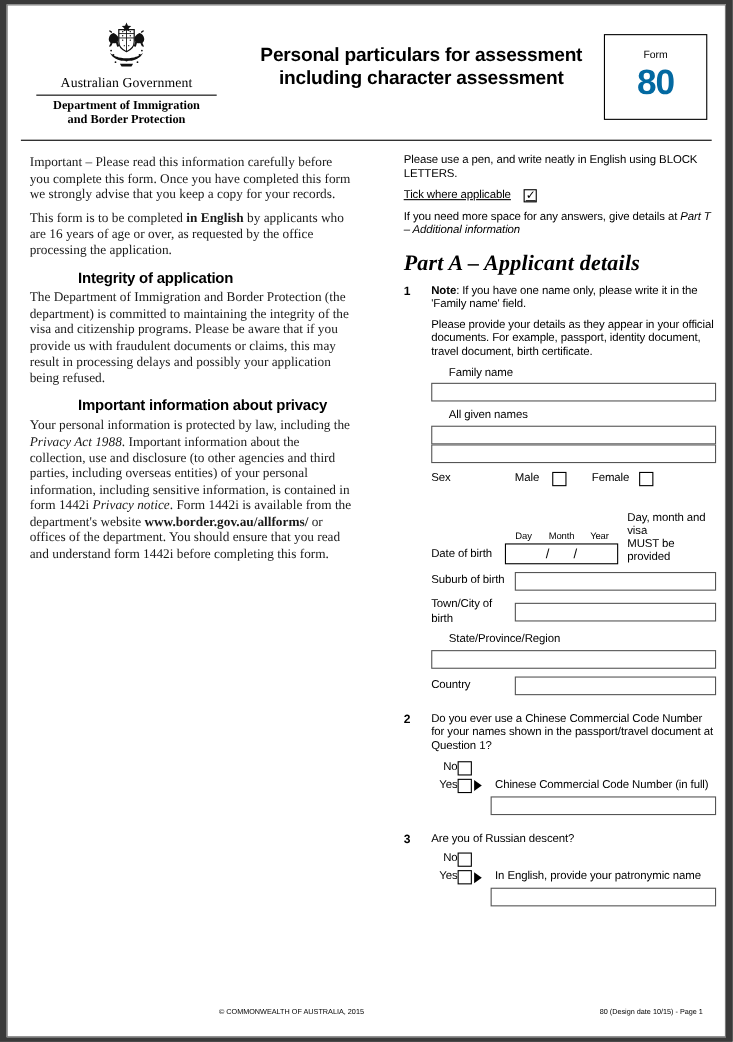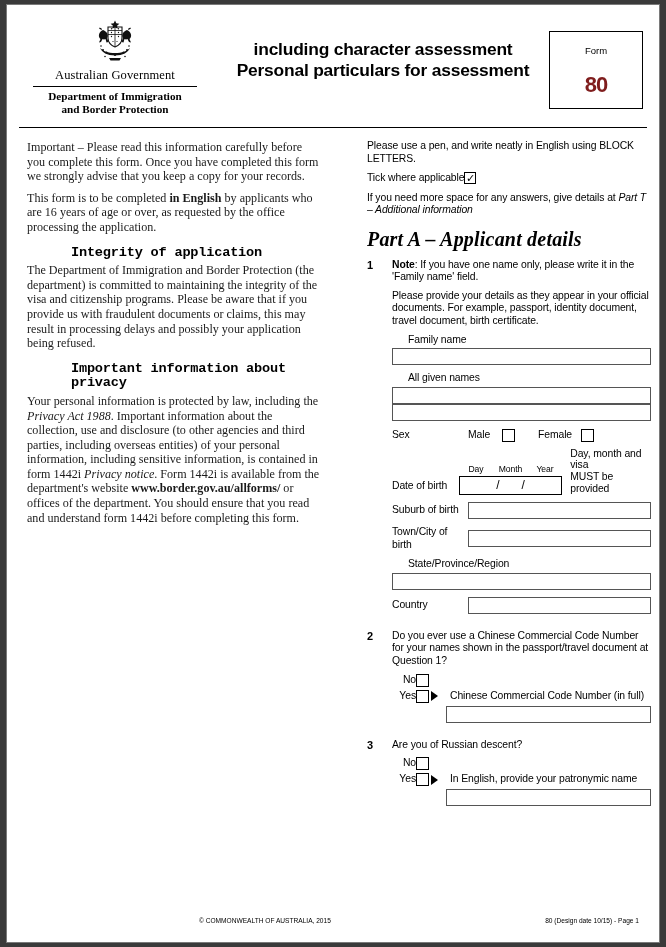--- a/index.html
+++ b/index.html
@@ -98,26 +98,26 @@
     text-align: center;
     box-sizing: border-box;
   }
   .form-word {
     font-size: 9.5px;
     margin-top: 13px;
     color: #000;
   }
   .form-num {
     font-family: "Liberation Sans Narrow", "Liberation Sans", sans-serif;
-    font-size: 22px;
+    font-size: 32px;
     font-weight: bold;
     line-height: 33px;
-    margin-top: 12px;
+    margin-top: 2px;
     letter-spacing: -1px;
-    color: #7f1d1d;
+    color: #0369a1;
   }
 
   .head-rule {
     border-top: 1.7px solid #000;
     margin-top: 4px;
   }
 
   
   .cols {
     position: relative;
@@ -141,39 +141,39 @@
     font-family: "Liberation Serif", serif;
     font-size: 12.1px;
     line-height: 14.6px;
     color: #1a1a1a;
     text-align: left;
   }
   .serif p { margin: 0 0 7px 0; }
   .serif b { font-weight: bold; }
   .serif i { font-style: italic; }
   .sec-head {
-    font-family: Liberation Mono, monospace;
+    font-family: Liberation Sans, sans-serif;
     font-weight: bold;
     font-size: 13.6px;
     color: #000;
     margin: 11px 0 3px 0;
     letter-spacing: -.2px;
     padding-left: 44px;
   }
 
   
   .narrow {
     font-family: "Liberation Sans Narrow", "Liberation Sans", sans-serif;
     font-size: 10.4px;
     line-height: 12.6px;
     color: #000;
     letter-spacing: -.1px;
   }
   .instr { margin-bottom: 7px; }
-  .tickline { display: flex; align-items: center; gap: 0; margin-bottom: 7px; }
+  .tickline { display: flex; align-items: center; gap: 12px; margin-bottom: 7px; text-decoration: underline; }
   .tickbox {
     width: 12px; height: 12px;
     border: 1.1px solid #000;
     display: flex; align-items: center; justify-content: center;
     font-size: 11px; line-height: 11px;
     box-sizing: border-box;
   }
   .italic { font-style: italic; }
 
   .part-head {
@@ -213,21 +213,21 @@
   .row .lbl { width: 76px; flex: none; }
   .row .box { flex: 1; }
 
   .cbrow { display: flex; align-items: center; margin-bottom: 3px; text-align: right; }
   .cb {
     width: 13px; height: 13px;
     border: 1.2px solid #000;
     box-sizing: border-box;
     background: #fff;
   }
-  .sexrow { display: flex; align-items: center; margin: 8px 0 6px 0; }
+  .sexrow { display: flex; align-items: center; margin: 8px 0 24px 0; }
   .sexrow .s1 { width: 76px; }
   .sexrow .s2 { width: 34px; }
   .sexrow .s3 { width: 52px; text-align: center; }
 
   .dobwrap { display: flex; align-items: flex-end; margin-bottom: 7px; }
   .dob-lbl { width: 76px; padding-bottom: 3px; }
   .dobcol { width: 118px; }
   .dob-heads { display: flex; font-size: 8.6px; margin-bottom: 1px; }
   .dob-heads span { flex: 1; text-align: center; }
   .dobbox {
@@ -312,22 +312,22 @@
           <path d="M52 78 h24 l-3 5 h-18z"></path>
         </g>
       </svg>
       <div class="gov-name">Australian Government</div>
       <div class="gov-rule"></div>
       <div class="dept-name">Department of Immigration</div>
       <div class="dept-name">and Border Protection</div>
     </div>
 
     <div class="title-block">
+      <div class="title-line">Personal particulars for assessment</div>
       <div class="title-line">including character assessment</div>
-      <div class="title-line">Personal particulars for assessment</div>
     </div>
 
     <div class="form-box">
       <div class="form-word">Form</div>
       <div class="form-num">80</div>
     </div>
   </div>
 
   <div class="head-rule"></div>
 

